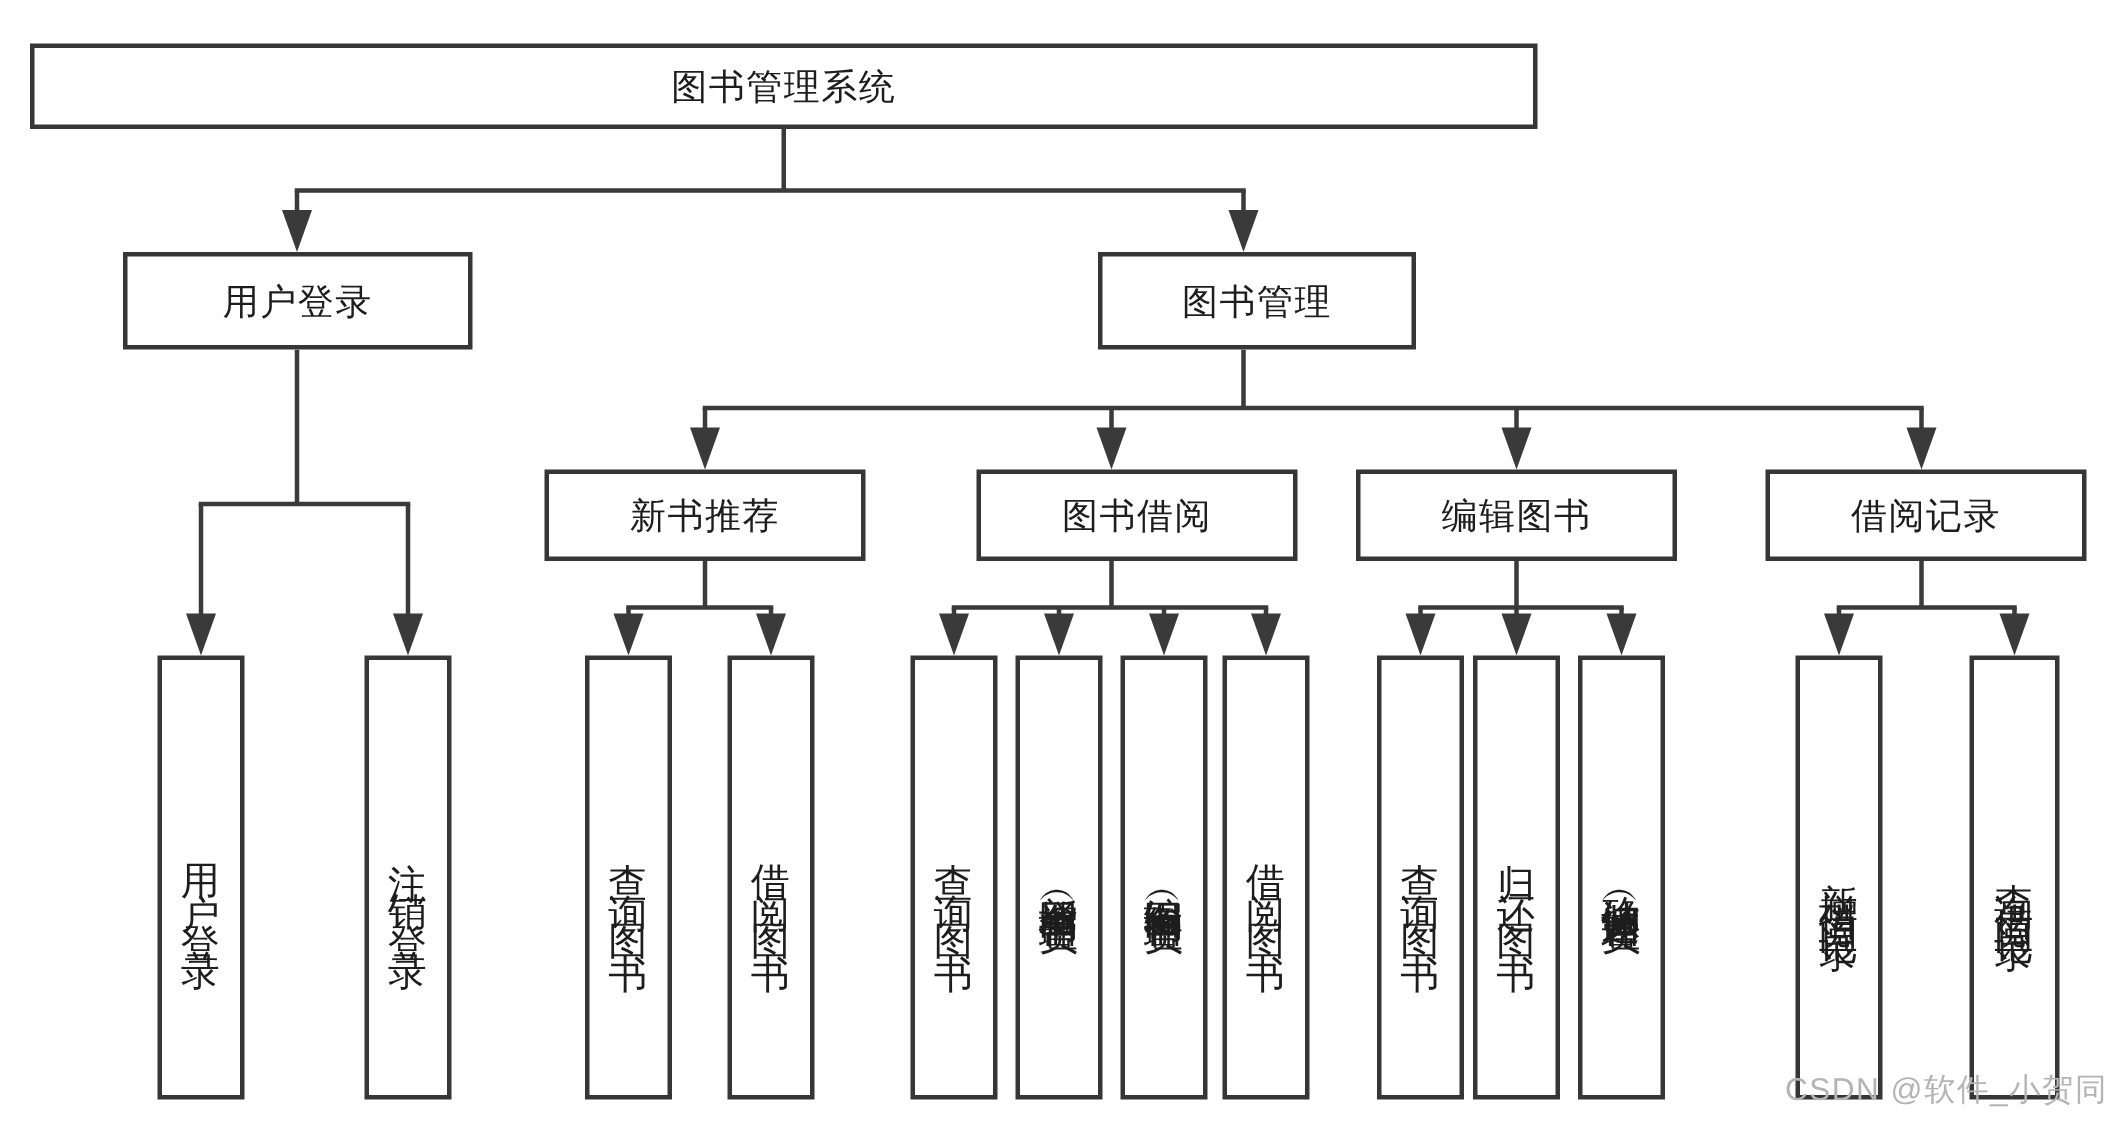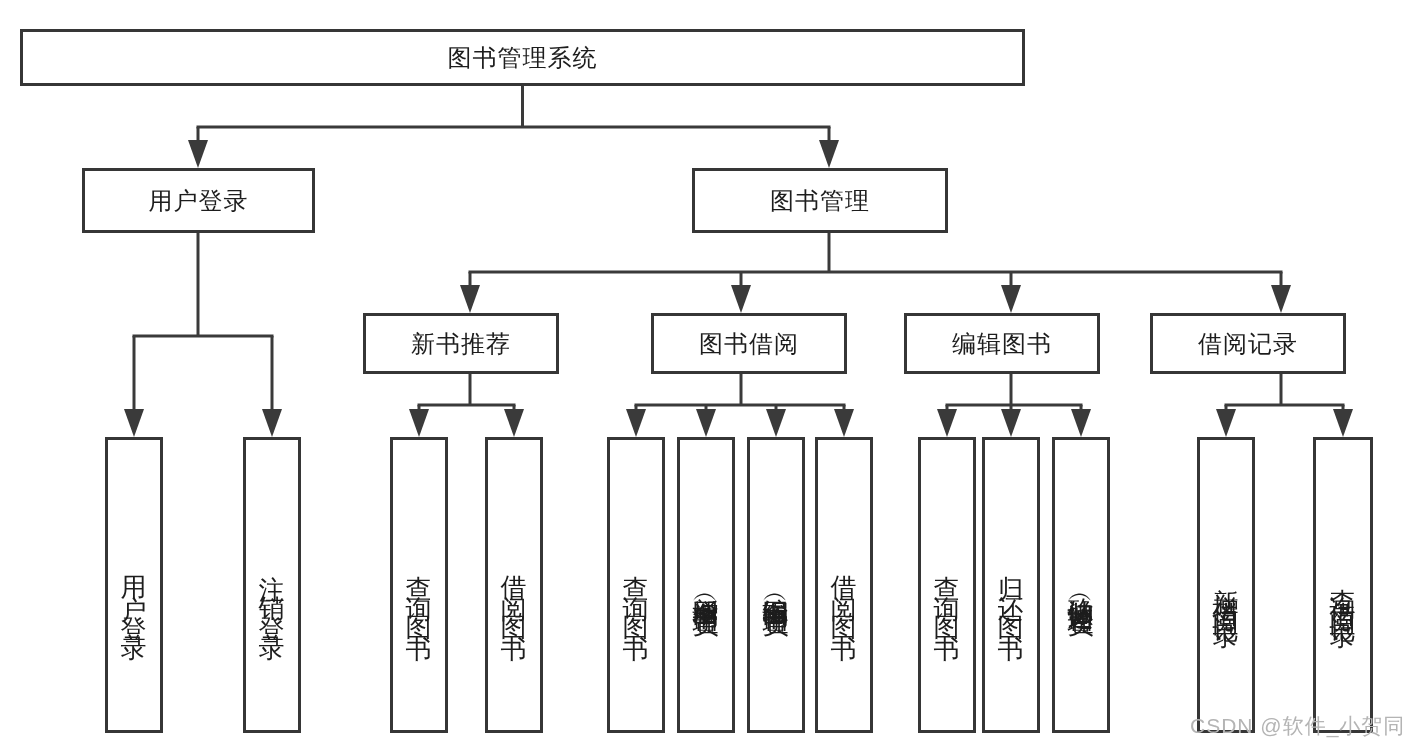--- a/index.html
+++ b/index.html
@@ -22,21 +22,21 @@
     z-index:1;
   }
   .hlabel{
     color:#1d1d1d;
     font-size:24px;
     white-space:nowrap;
     letter-spacing:1px;
   }
   .root{left:20px;top:13px;width:1005px;height:57px;margin-top:16px;}
   .lvl2{top:168px;height:65px;}
-  .lvl3{top:313px;height:61px;width:196px;}
+  .lvl3{top:313px;height:61px;width:214px;}
   .leaf{top:437px;height:296px;width:58px;}
   .vtext{
     writing-mode:vertical-rl;
     text-orientation:mixed;
     color:#1d1d1d;
     font-size:26px;
     letter-spacing:20px;
     line-height:1;
     margin-bottom:-20px; 
   }
@@ -112,34 +112,34 @@
       <polygon points="1333,409 1353,409 1343,437" fill="#3a3a3a"></polygon>
     </svg>
 
   <div class="box root">
     <span class="hlabel">图书管理系统</span>
   </div>
 
   <div class="box lvl2" style="left:82px;width:233px">
     <span class="hlabel">用户登录</span>
   </div>
-  <div class="box lvl2" style="left:692px;width:256px">
+  <div class="box lvl2" style="left:732px;width:212px">
     <span class="hlabel">图书管理</span>
   </div>
 
   <div class="box lvl3" style="left:363px">
     <span class="hlabel">新书推荐</span>
   </div>
   <div class="box lvl3" style="left:651px">
     <span class="hlabel">图书借阅</span>
   </div>
   <div class="box lvl3" style="left:904px">
     <span class="hlabel">编辑图书</span>
   </div>
-  <div class="box lvl3" style="left:1150px">
+  <div class="box lvl3" style="left:1177px">
     <span class="hlabel">借阅记录</span>
   </div>
 
   <div class="box leaf" style="left:105px">
     <span class="vtext">用户登录</span>
   </div>
   <div class="box leaf" style="left:243px">
     <span class="vtext">注销登录</span>
   </div>
   <div class="box leaf" style="left:390px">

